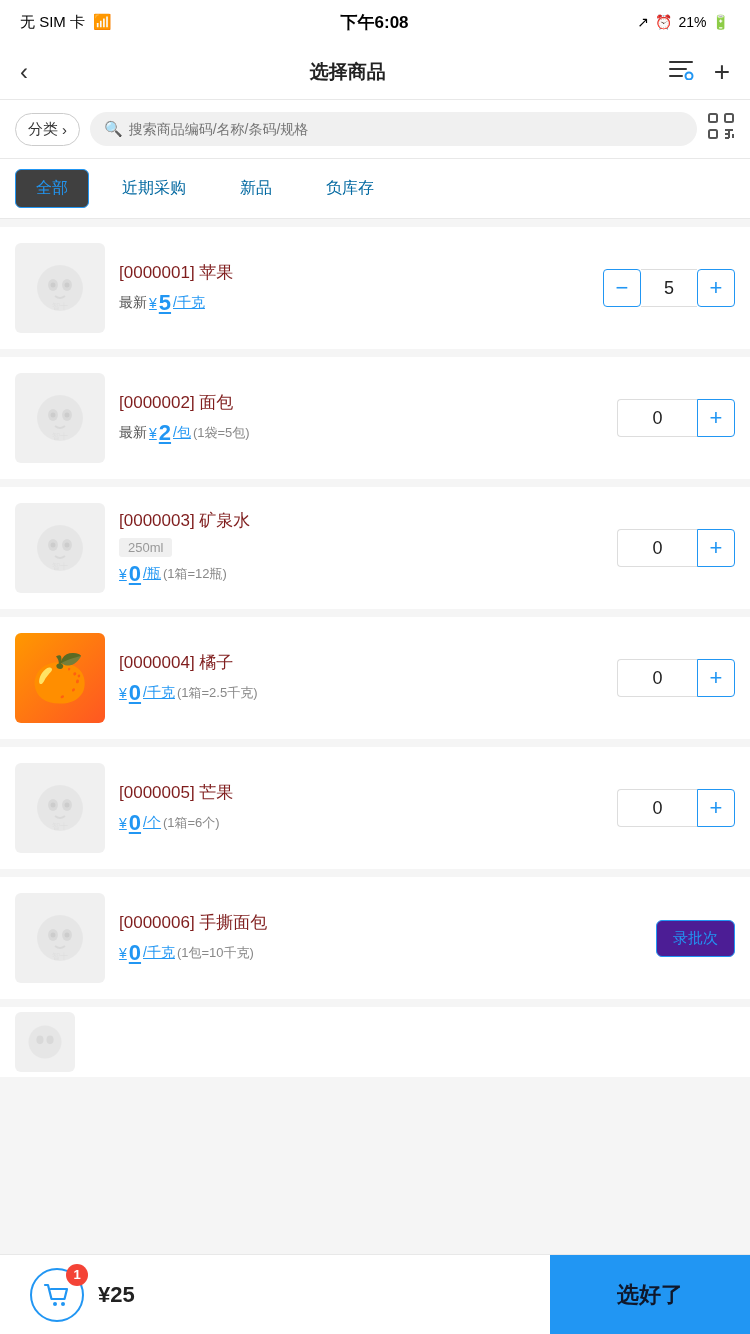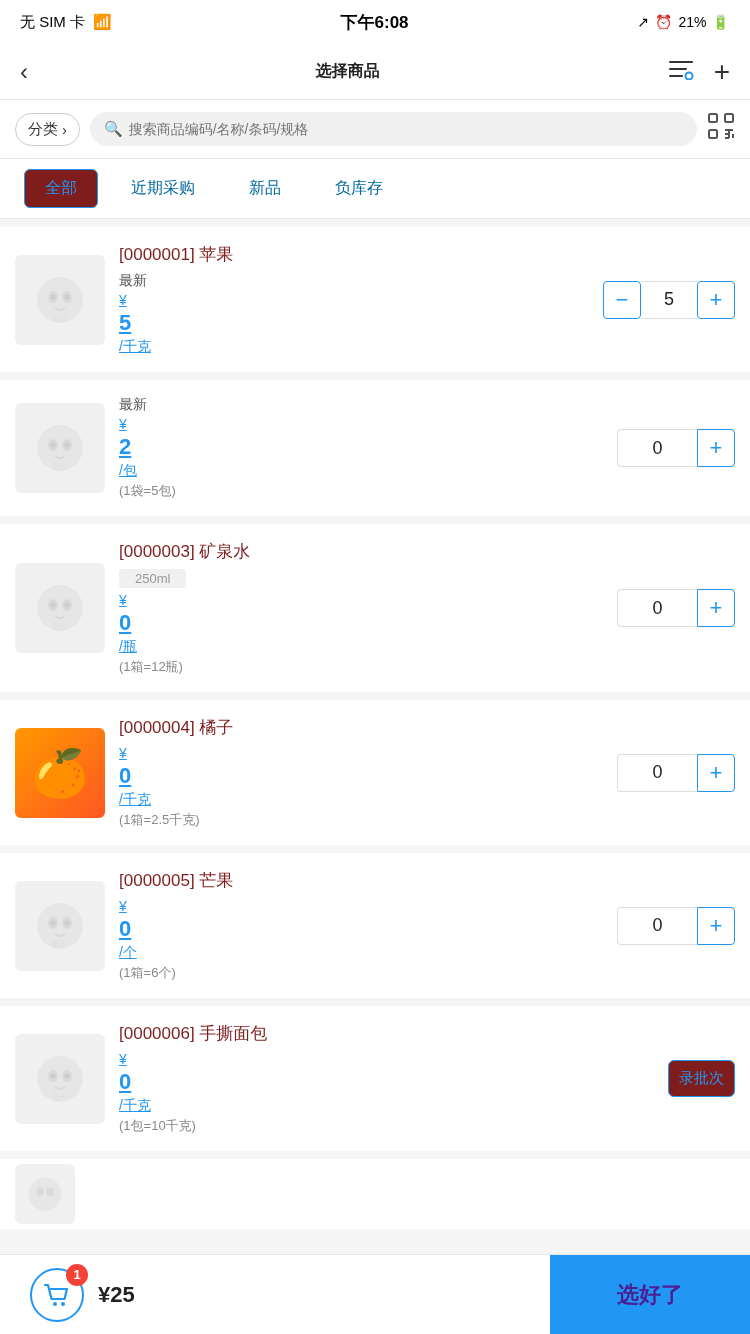--- a/index.html
+++ b/index.html
@@ -25,21 +25,21 @@
     .nav-bar {
       height: 56px;
       background: #fff;
       display: flex;
       align-items: center;
       justify-content: space-between;
       padding: 0 20px;
       border-bottom: 1px solid #e8e8e8;
     }
     .nav-back { font-size: 24px; color: #333; cursor: pointer; }
-    .nav-title { font-size: 16px; font-weight: 600; color: #222; }
+    .nav-title { font-size: 19px; font-weight: 600; color: #222; }
     .nav-actions { display: flex; align-items: center; gap: 20px; }
     .nav-filter-icon, .nav-add-icon { font-size: 22px; color: #333; cursor: pointer; }
 
     
     .filter-bar {
       background: #fff;
       padding: 12px 15px;
       display: flex;
       align-items: center;
       gap: 10px;
@@ -83,22 +83,21 @@
       padding: 8px 20px;
       border-radius: 6px;
       font-size: 16px;
       cursor: pointer;
       border: 1.5px solid transparent;
       color: #0369a1;
     }
     .tab-item.active {
       border-color: #2196f3;
       color: #2196f3;
-      background: #7f1d1d;
-      margin-left: 9px;
+      background: #404040;
     }
 
     
     .product-list {
       background: #f5f5f5;
       padding: 8px 0;
     }
     .product-item {
       background: #fff;
       display: flex;
@@ -126,27 +125,27 @@
       width: 100%;
       height: 100%;
     }
     .owl-icon {
       width: 50px;
       height: 50px;
       opacity: 0.25;
     }
     .product-info { flex: 1; }
     .product-name { font-size: 17px; color: #7f1d1d; margin-bottom: 6px; font-weight: 500; }
-    .product-price { font-size: 15px; color: #555; display: flex; align-items: flex-start; gap: 2px; flex-wrap: wrap; flex-direction: column; }
+    .product-price { font-size: 15px; color: #555; display: flex; align-items: center; gap: 2px; flex-wrap: wrap; }
     .price-label { color: #555; font-size: 14px; }
     .price-unit-symbol { color: #2196f3; font-size: 14px; text-decoration: underline; }
     .price-num { color: #2196f3; font-size: 22px; font-weight: 700; text-decoration: underline; }
     .price-unit { color: #2196f3; font-size: 14px; text-decoration: underline; }
     .price-extra { color: #888; font-size: 13px; }
-    .product-spec { font-size: 13px; color: #999; margin-bottom: 4px; background: #f0f0f0; display: inline-block; padding: 2px 16px; border-radius: 3px; }
+    .product-spec { font-size: 13px; color: #999; margin-bottom: 4px; background: #f0f0f0; display: inline-block; padding: 2px 9px; border-radius: 3px; }
 
     .qty-control {
       display: flex;
       align-items: center;
       gap: 0;
       flex-shrink: 0;
     }
     .qty-btn {
       width: 38px;
       height: 38px;
@@ -177,23 +176,23 @@
       border: 1.5px solid #ddd;
       text-align: center;
       font-size: 18px;
       color: #222;
       outline: none;
       border-radius: 4px;
     }
     .batch-btn {
       border: 1.5px solid #2196f3;
       color: #2196f3;
-      background: #7f1d1d;
+      background: #4c1d95;
       border-radius: 6px;
-      padding: 8px 10px;
+      padding: 8px 16px;
       font-size: 15px;
       cursor: pointer;
     }
 
     
     .bottom-bar {
       position: fixed;
       bottom: 0;
       left: 0;
       width: 750px;
@@ -239,21 +238,21 @@
       justify-content: center;
       color: #fff;
       font-size: 13px;
       font-weight: 700;
     }
     .cart-total { font-size: 22px; font-weight: 700; color: #222; }
     .confirm-btn {
       height: 100%;
       width: 200px;
       background: #2196f3;
-      color: #4c1d95;
+      color: #0f172a;
       font-size: 22px;
       font-weight: 600;
       border: none;
       cursor: pointer;
       display: flex;
       align-items: center;
       justify-content: center;
     }
 
     
@@ -390,20 +389,21 @@
           <ellipse cx="18" cy="22" rx="5" ry="6" fill="#999"></ellipse>
           <ellipse cx="32" cy="22" rx="5" ry="6" fill="#999"></ellipse>
           <circle cx="18" cy="22" r="2.5" fill="#666"></circle>
           <circle cx="32" cy="22" r="2.5" fill="#666"></circle>
           <path d="M20 33 Q25 37 30 33" stroke="#999" stroke-width="2" fill="none"></path>
           <text x="25" y="46" text-anchor="middle" font-size="8" fill="#aaa">智十</text>
         </svg>
       </div>
     </div>
     <div class="product-info">
+      <div class="product-name">[0000002] 面包</div>
       <div class="product-price">
         <span class="price-label">最新</span>
         <span class="price-unit-symbol">¥</span>
           <span class="price-num">2</span>
           <span class="price-unit">/包</span>
         <span class="price-extra">(1袋=5包)</span>
       </div>
     </div>
     <div class="qty-control">
       <input class="qty-input-only" value="0" style="border-radius: 4px 0px 0px 4px; border-right: none;">

